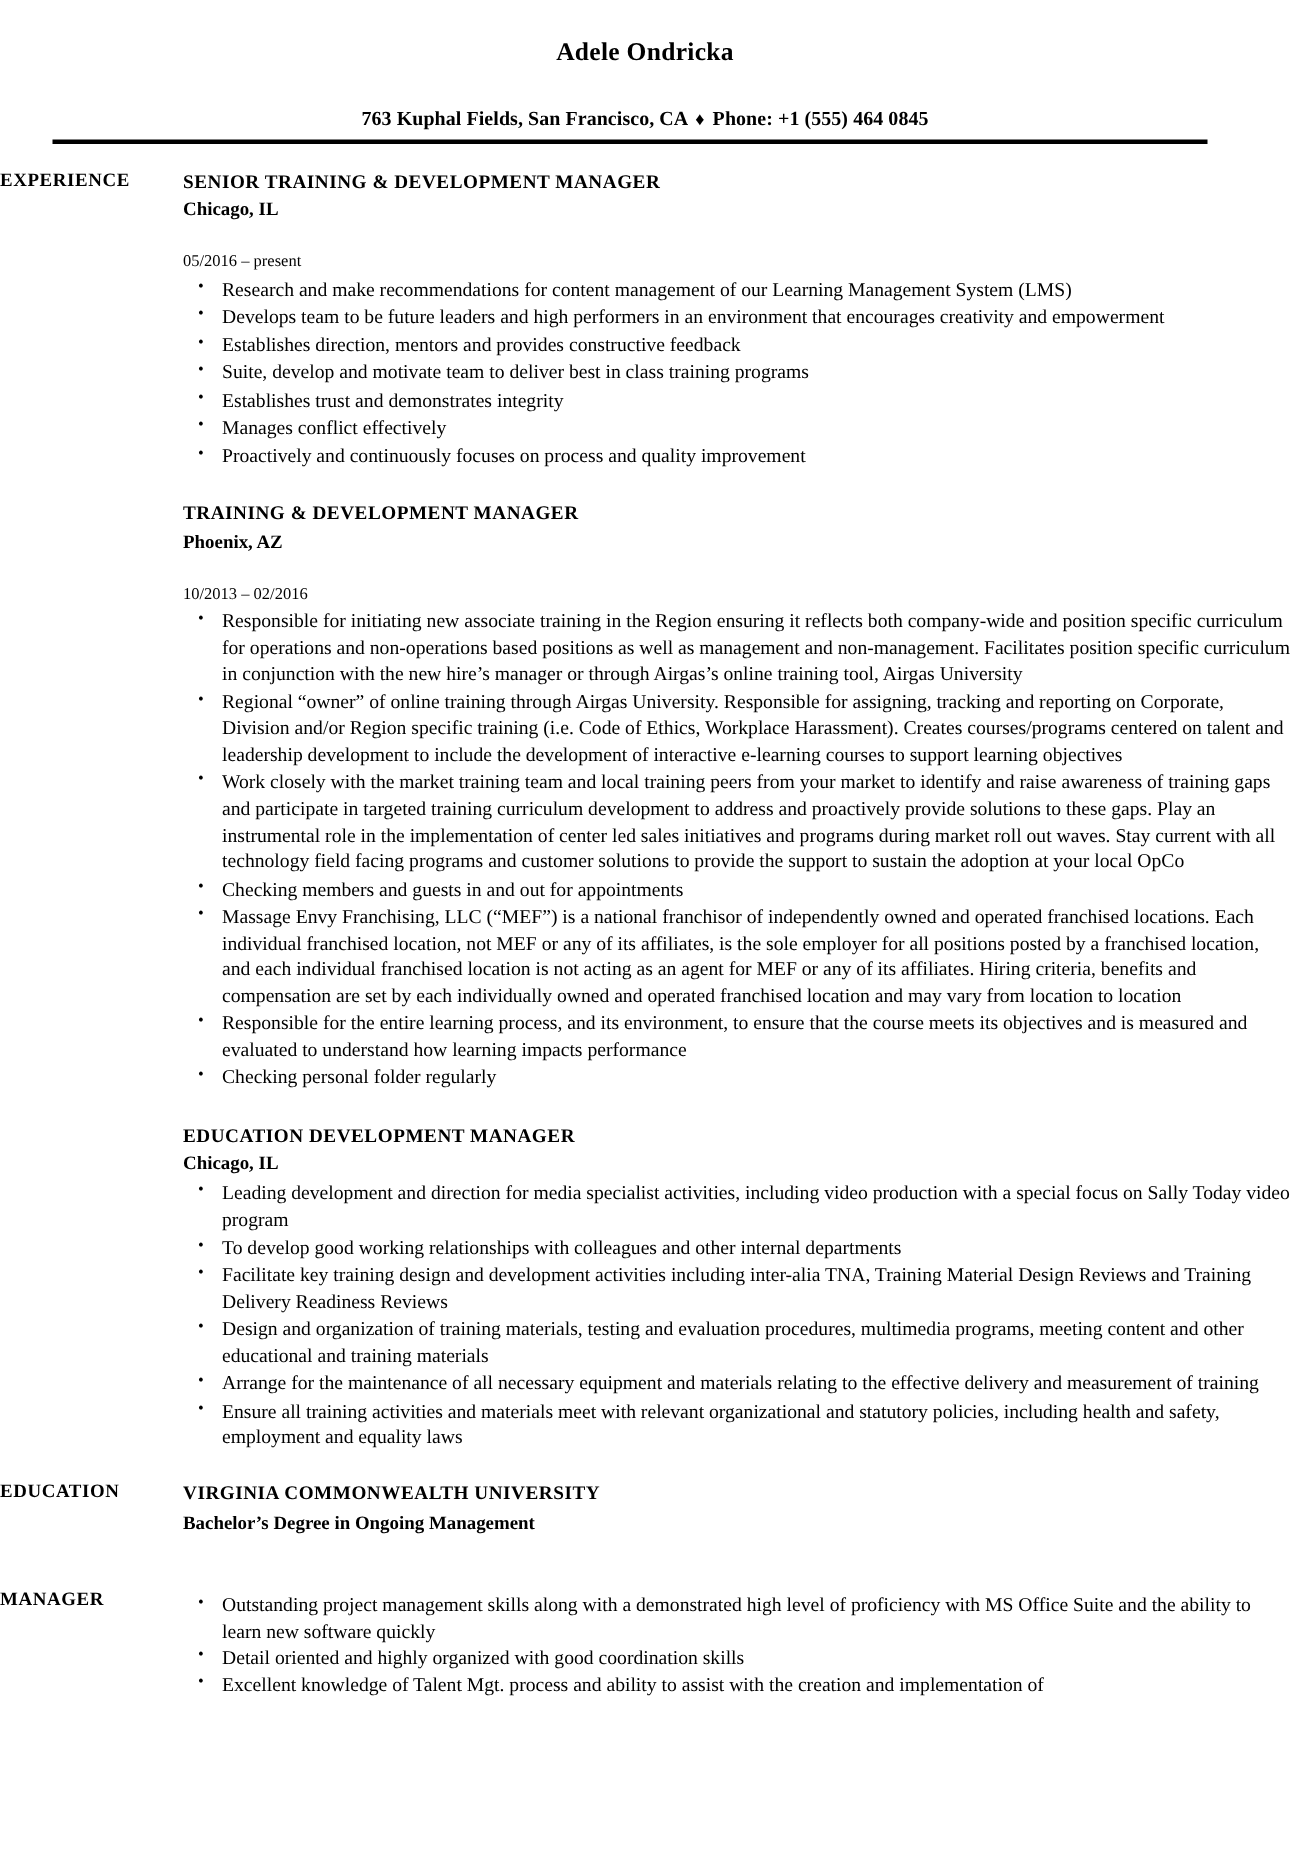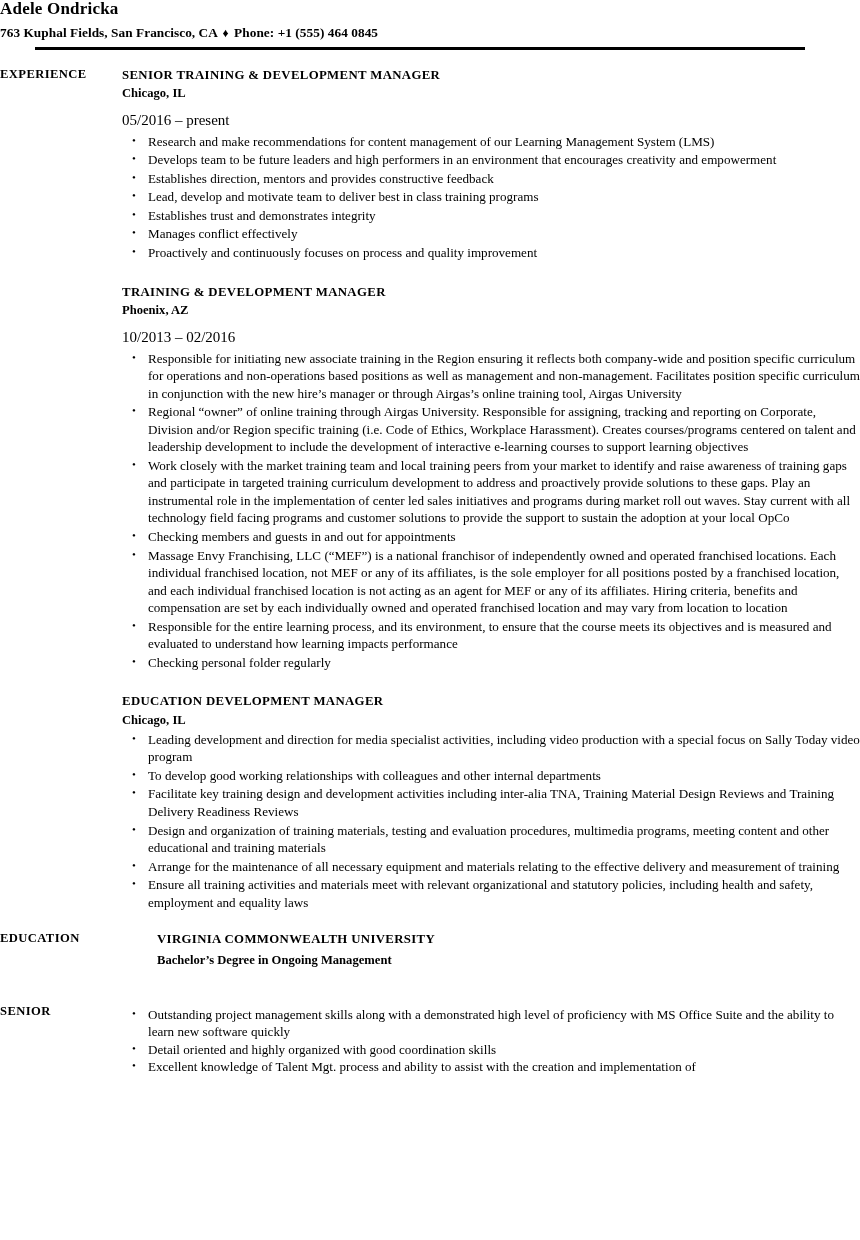--- a/index.html
+++ b/index.html
@@ -18,29 +18,31 @@
     position: relative;
     width: 860px;
     height: 1240px;
     box-sizing: border-box;
     padding: 0;
     overflow: hidden;
   }
 
   
   .header {
+    padding-top: 26px;
+    text-align: center;
   }
   .cand-name {
     font-size: 17px;
     font-weight: bold;
     letter-spacing: 0.2px;
     line-height: 1.1;
   }
   .contact-line {
-    margin-top: 6px;
+    margin-top: 26px;
     font-size: 13.3px;
     font-weight: bold;
     letter-spacing: 0.05px;
   }
   .diamond {
     font-size: 12px;
     padding: 0 2px;
   }
   .rule {
     margin: 6px auto 0 auto;
@@ -82,23 +84,23 @@
     letter-spacing: 0.35px;
     line-height: 1.3;
   }
   .job-loc {
     font-size: 12.6px;
     font-weight: bold;
     line-height: 1.35;
     margin-top: 2px;
   }
   .job-dates {
-    font-size: 15px;
+    font-size: 11px;
     line-height: 1.3;
-    margin-top: 9px;
+    margin-top: 19px;
   }
 
   ul.bullets {
     list-style: none;
     margin: 2px 0 0 0;
     padding: 0;
   }
   ul.bullets > li {
     position: relative;
     padding-left: 26px;
@@ -122,21 +124,21 @@
     letter-spacing: 0.35px;
     line-height: 1.3;
   }
   .edu-degree {
     font-size: 12.6px;
     font-weight: bold;
     line-height: 1.35;
     margin-top: 4px;
   }
 
-  .section-education { margin-top: 20px; gap: 35px; }
+  .section-education { margin-top: 20px; }
   .section-skills { margin-top: 35px; }
   .section-skills .sect-body ul.bullets > li { margin-top: 0px; }
 </style>
 </head>
 <body>
 
 <div class="page">
 
   <div class="header">
     <div class="cand-name">Adele Ondricka</div>
@@ -155,21 +157,21 @@
       <div class="sect-body">
 
         <div class="job">
           <div class="job-title">SENIOR TRAINING &amp; DEVELOPMENT MANAGER</div>
           <div class="job-loc">Chicago, IL</div>
           <div class="job-dates">05/2016 – present</div>
           <ul class="bullets">
             <li>Research and make recommendations for content management of our Learning Management System (LMS)</li>
             <li>Develops team to be future leaders and high performers in an environment that encourages creativity and empowerment</li>
             <li>Establishes direction, mentors and provides constructive feedback</li>
-            <li>Lead, develop and motivate team to deliver best in class training programs</li>
+            <li>Suite, develop and motivate team to deliver best in class training programs</li>
             <li>Establishes trust and demonstrates integrity</li>
             <li>Manages conflict effectively</li>
             <li>Proactively and continuously focuses on process and quality improvement</li>
           </ul>
         </div>
 
         <div class="job">
           <div class="job-title">TRAINING &amp; DEVELOPMENT MANAGER</div>
           <div class="job-loc">Phoenix, AZ</div>
           <div class="job-dates">10/2013 – 02/2016</div>
@@ -202,21 +204,21 @@
 
     <div class="section section-education">
       <div class="sect-label">EDUCATION</div>
       <div class="sect-body">
         <div class="edu-school">VIRGINIA COMMONWEALTH UNIVERSITY</div>
         <div class="edu-degree">Bachelor’s Degree in Ongoing Management</div>
       </div>
     </div>
 
     <div class="section section-skills">
-      <div class="sect-label">SENIOR</div>
+      <div class="sect-label">MANAGER</div>
       <div class="sect-body">
         <ul class="bullets">
           <li>Outstanding project management skills along with a demonstrated high level of proficiency with MS Office Suite and the ability to learn new software quickly</li>
           <li>Detail oriented and highly organized with good coordination skills</li>
           <li>Excellent knowledge of Talent Mgt. process and ability to assist with the creation and implementation of</li>
         </ul>
       </div>
     </div>
 
   </div>

